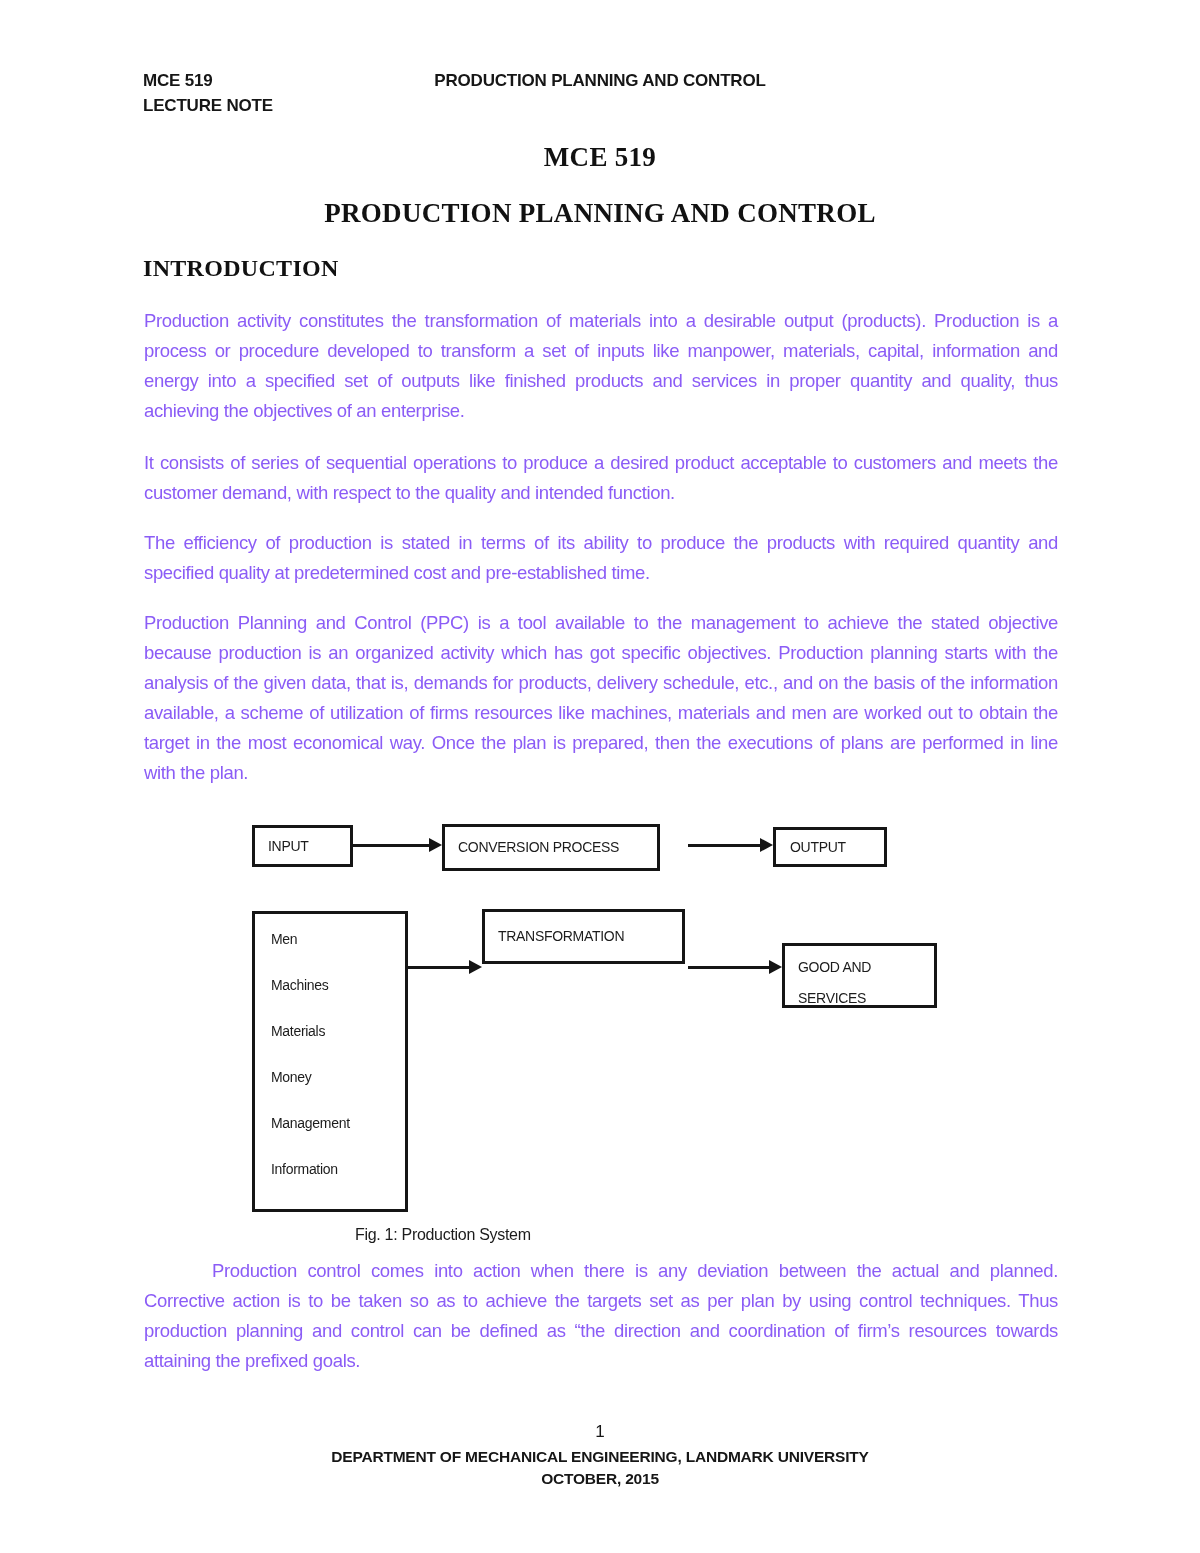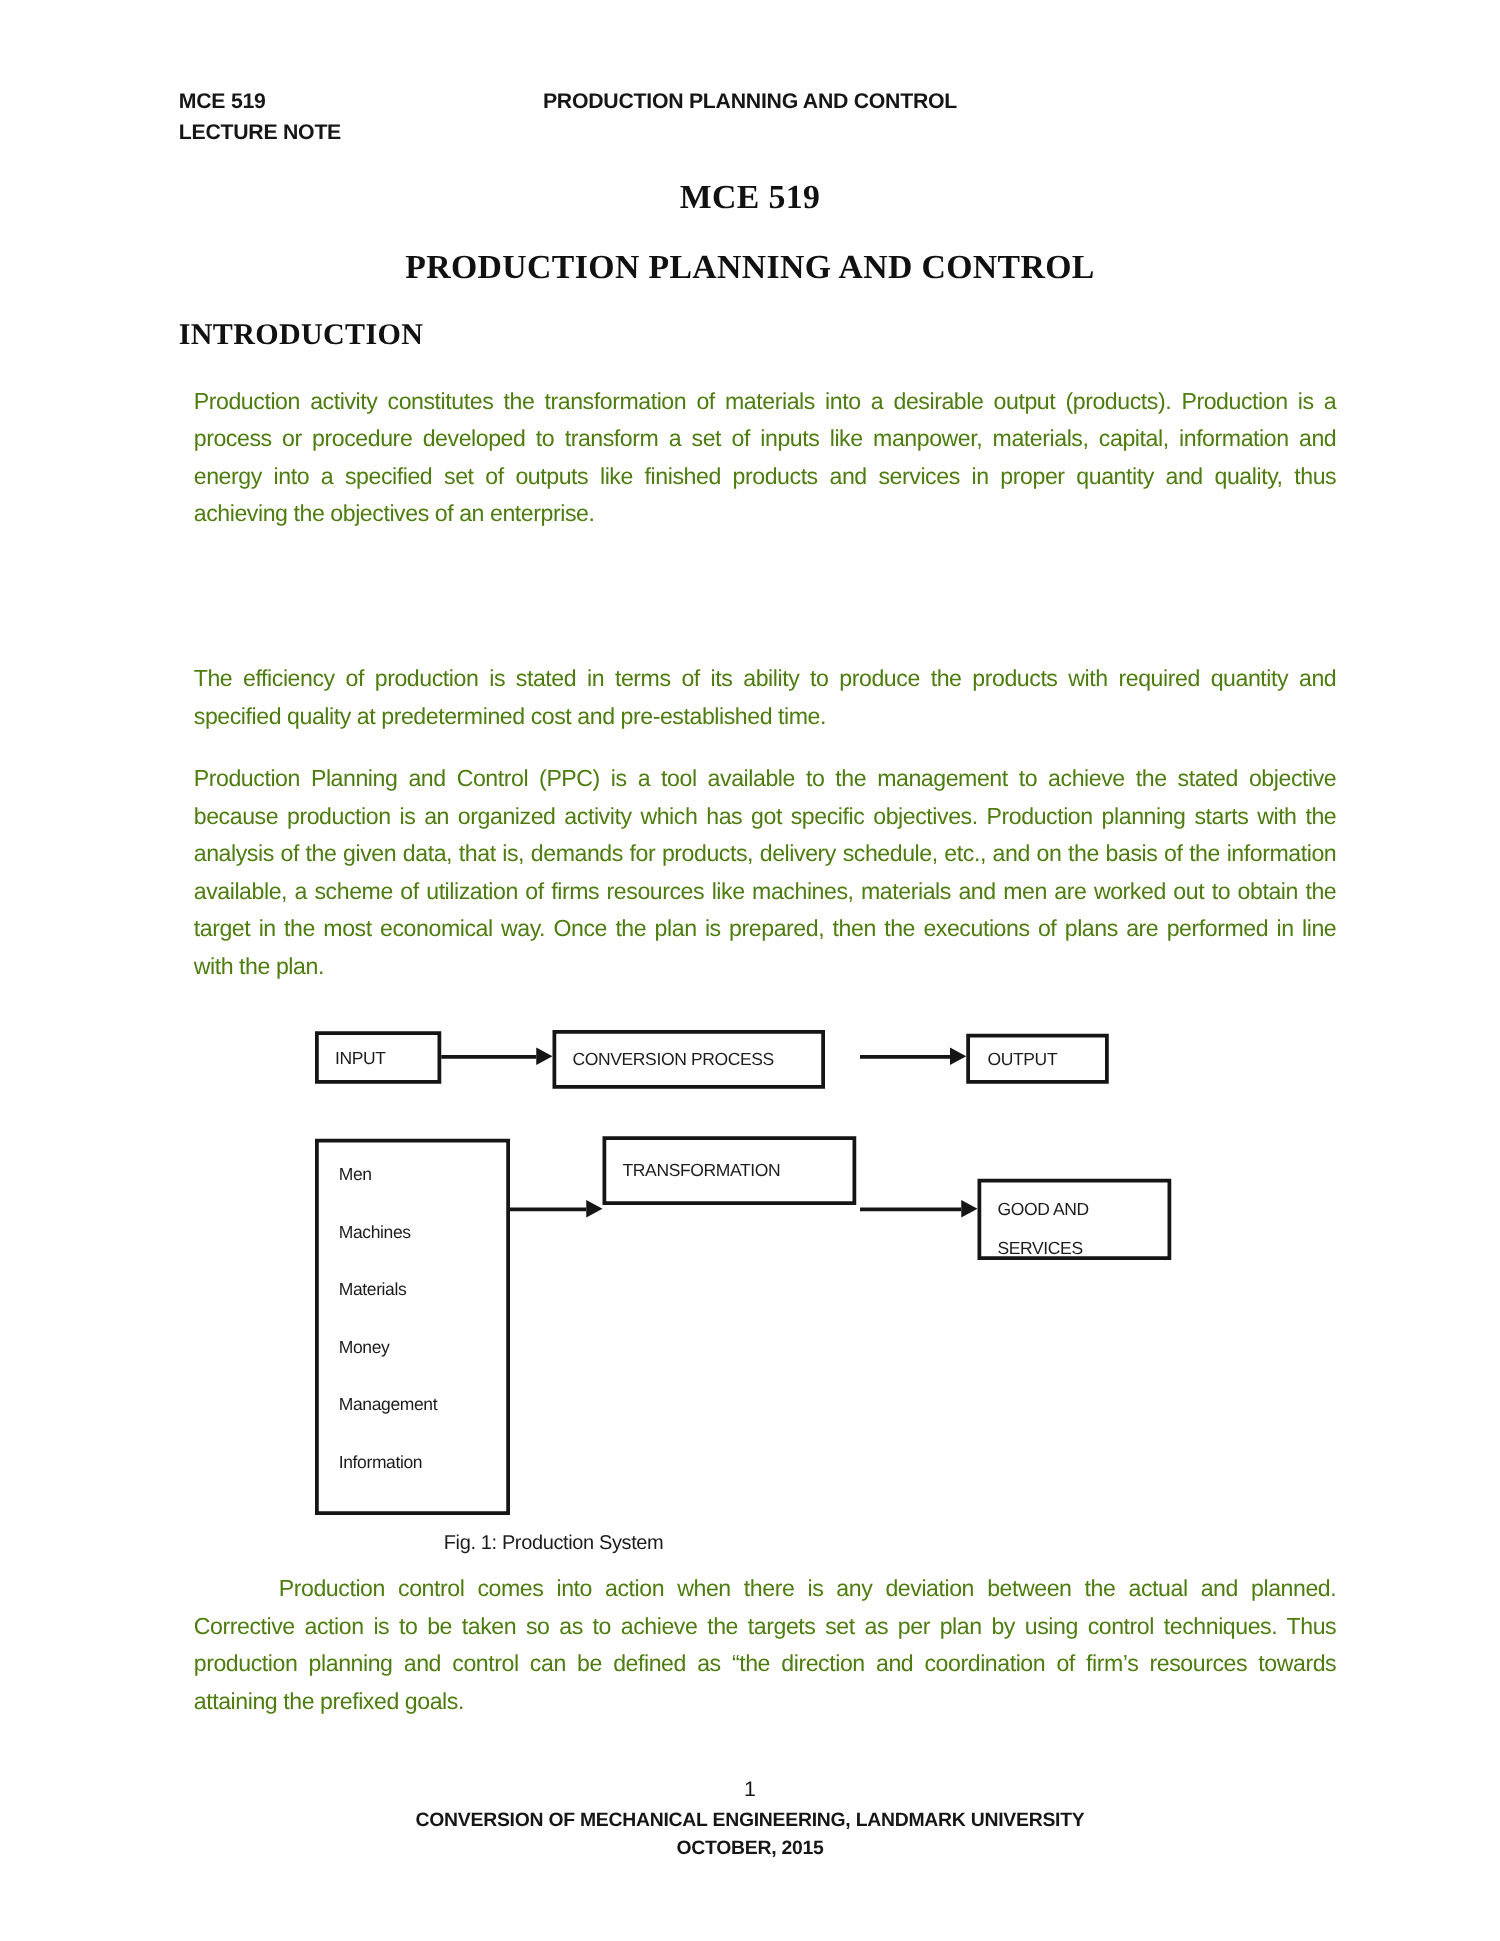--- a/index.html
+++ b/index.html
@@ -24,25 +24,25 @@
   .pagenum{font-size:17px;font-weight:400;text-align:center;width:100%;color:#161616;}
   
   .title-serif{
     font-family:"Liberation Serif","DejaVu Serif",serif;
     font-weight:700;font-size:27px;line-height:32px;color:#111;
     letter-spacing:0.3px;
   }
   .centered{width:100%;text-align:center;}
   
   .para{
-    left:155px;width:914px;
+    left:144px;width:914px;
     font-size:18.5px;line-height:30px;
     letter-spacing:-0.35px;
     text-align:justify;
-    color:#4d7c0f;
+    color:#8b5cf6;
   }
   .indent{text-indent:68px;}
   .caption{
     font-size:16px;letter-spacing:-0.3px;color:#1c1c1c;
   }
   
   .dbox{
     position:absolute;
     border:3px solid #151515;
     box-sizing:border-box;
@@ -68,20 +68,21 @@
     <div>MCE 519</div>
     <div>LECTURE NOTE</div>
   </div>
   <div class="abs hdr centered" style="left:0;top:68px;">PRODUCTION PLANNING AND CONTROL</div>
 
   <div class="abs title-serif centered" style="left:0;top:141px;">MCE 519</div>
   <div class="abs title-serif centered" style="left:0;top:197px;">PRODUCTION PLANNING AND CONTROL</div>
   <div class="abs title-serif" style="left:143px;top:252px;font-size:24px;">INTRODUCTION</div>
 
   <div class="abs para" style="top:306px;">Production activity constitutes the transformation of materials into a desirable output (products). Production is a process or procedure developed to transform a set of inputs like manpower, materials, capital, information and energy into a specified set of outputs like finished products and services in proper quantity and quality, thus achieving the objectives of an enterprise.</div>
+  <div class="abs para" style="top:448px;">It consists of series of sequential operations to produce a desired product acceptable to customers and meets the customer demand, with respect to the quality and intended function.</div>
   <div class="abs para" style="top:528px;">The efficiency of production is stated in terms of its ability to produce the products with required quantity and specified quality at predetermined cost and pre-established time.</div>
   <div class="abs para" style="top:608px;">Production Planning and Control (PPC) is a tool available to the management to achieve the stated objective because production is an organized activity which has got specific objectives. Production planning starts with the analysis of the given data, that is, demands for products, delivery schedule, etc., and on the basis of the information available, a scheme of utilization of firms resources like machines, materials and men are worked out to obtain the target in the most economical way. Once the plan is prepared, then the executions of plans are performed in line with the plan.</div>
 
   <div class="dbox" style="left:252px;top:825px;width:101px;height:42px;line-height:36px;padding-left:13px;">
     <span>INPUT</span>
   </div>
   <div class="arrow" style="left:353px;top:844px;width:76px;"></div>
   <div class="dbox" style="left:442px;top:824px;width:218px;height:47px;line-height:41px;padding-left:13px;">
     <span>CONVERSION PROCESS</span>
   </div>
@@ -105,16 +106,16 @@
   <div class="arrow" style="left:688px;top:966px;width:81px;"></div>
   <div class="dbox" style="left:782px;top:943px;width:155px;height:65px;line-height:31px;padding:6px 0 0 13px;">
     <span style="display:block;">GOOD AND</span>
     <span style="display:block;">SERVICES</span>
   </div>
 
   <div class="abs caption" style="left:355px;top:1226px;">Fig. 1: Production System</div>
   <div class="abs para indent" style="top:1256px;">Production control comes into action when there is any deviation between the actual and planned. Corrective action is to be taken so as to achieve the targets set as per plan by using control techniques. Thus production planning and control can be defined as “the direction and coordination of firm’s resources towards attaining the prefixed goals.</div>
 
   <div class="abs pagenum" style="left:0;top:1422px;">1</div>
-  <div class="abs ftr" style="left:0;top:1446px;">CONVERSION OF MECHANICAL ENGINEERING, LANDMARK UNIVERSITY</div>
+  <div class="abs ftr" style="left:0;top:1446px;">DEPARTMENT OF MECHANICAL ENGINEERING, LANDMARK UNIVERSITY</div>
   <div class="abs ftr" style="left:0;top:1468px;">OCTOBER, 2015</div>
 
 </div>
 
 </body></html>

